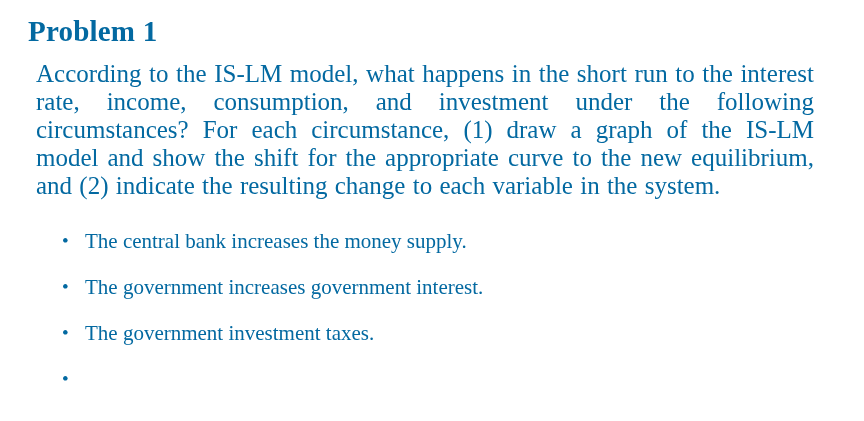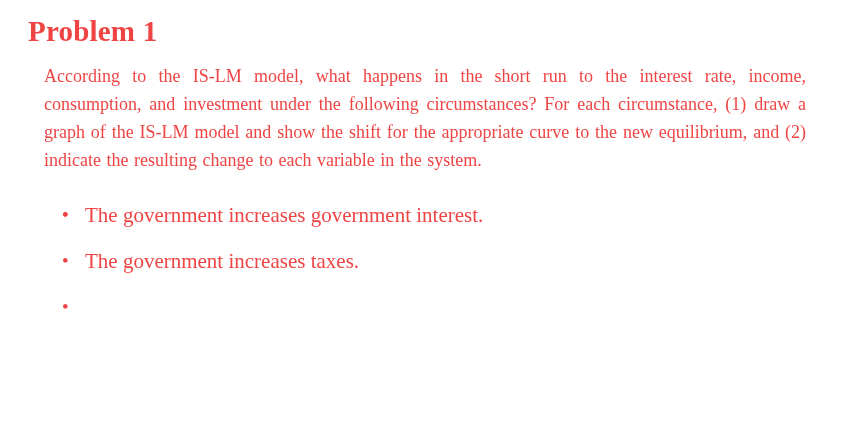--- a/index.html
+++ b/index.html
@@ -5,37 +5,37 @@
   html, body {
     margin: 0;
     padding: 0;
     background: #ffffff;
   }
   .page {
     position: relative;
     width: 864px;
     height: 421px;
     background: #ffffff;
-    color: #ef4444;
+    color: #0369a1;
     font-family: "Liberation Serif", "DejaVu Serif", serif;
     box-sizing: border-box;
     padding: 16px 42px 0 28px;
     overflow: hidden;
   }
   .title {
     font-size: 29px;
     line-height: 30px;
     font-weight: bold;
     margin: 0 0 14px 0;
     letter-spacing: 0.2px;
   }
   .statement {
-    font-size: 18px;
+    font-size: 25px;
     line-height: 28px;
-    margin: 16px;
+    margin: 8px;
     text-align: justify;
     text-justify: inter-word;
     word-spacing: 1px;
   }
   .bullet-list {
     list-style: none;
     margin: 27px 0 0 0;
     padding: 0;
   }
   .bullet-list li {
@@ -58,26 +58,27 @@
 <body>
 
 <div class="page">
   <h1 class="title">Problem 1</h1>
 
   <p class="statement">According to the IS-LM model, what happens in the short run to the interest rate, income, consumption, and investment under the following circumstances? For each circumstance, (1) draw a graph of the IS-LM model and show the shift for the appropriate curve to the new equilibrium, and (2) indicate the resulting change to each variable in the system.</p>
 
   <ul class="bullet-list">
     <li>
       <span class="bullet-glyph">•</span>
+      <span>The central bank increases the money supply.</span>
     </li>
     <li>
       <span class="bullet-glyph">•</span>
       <span>The government increases government interest.</span>
     </li>
     <li>
       <span class="bullet-glyph">•</span>
-      <span>The government increases taxes.</span>
+      <span>The government investment taxes.</span>
     </li>
     <li>
       <span class="bullet-glyph">•</span>
     </li>
   </ul>
 </div>
 
 </body></html>

